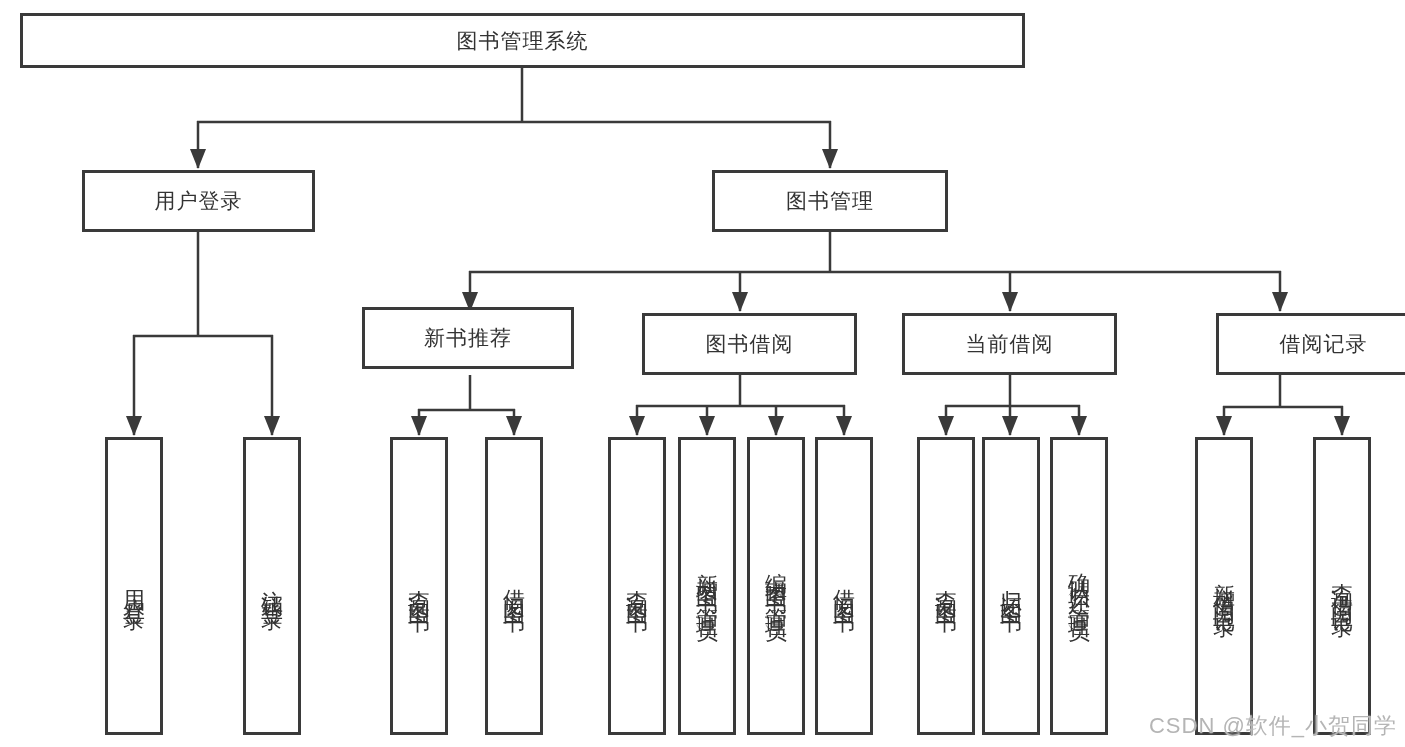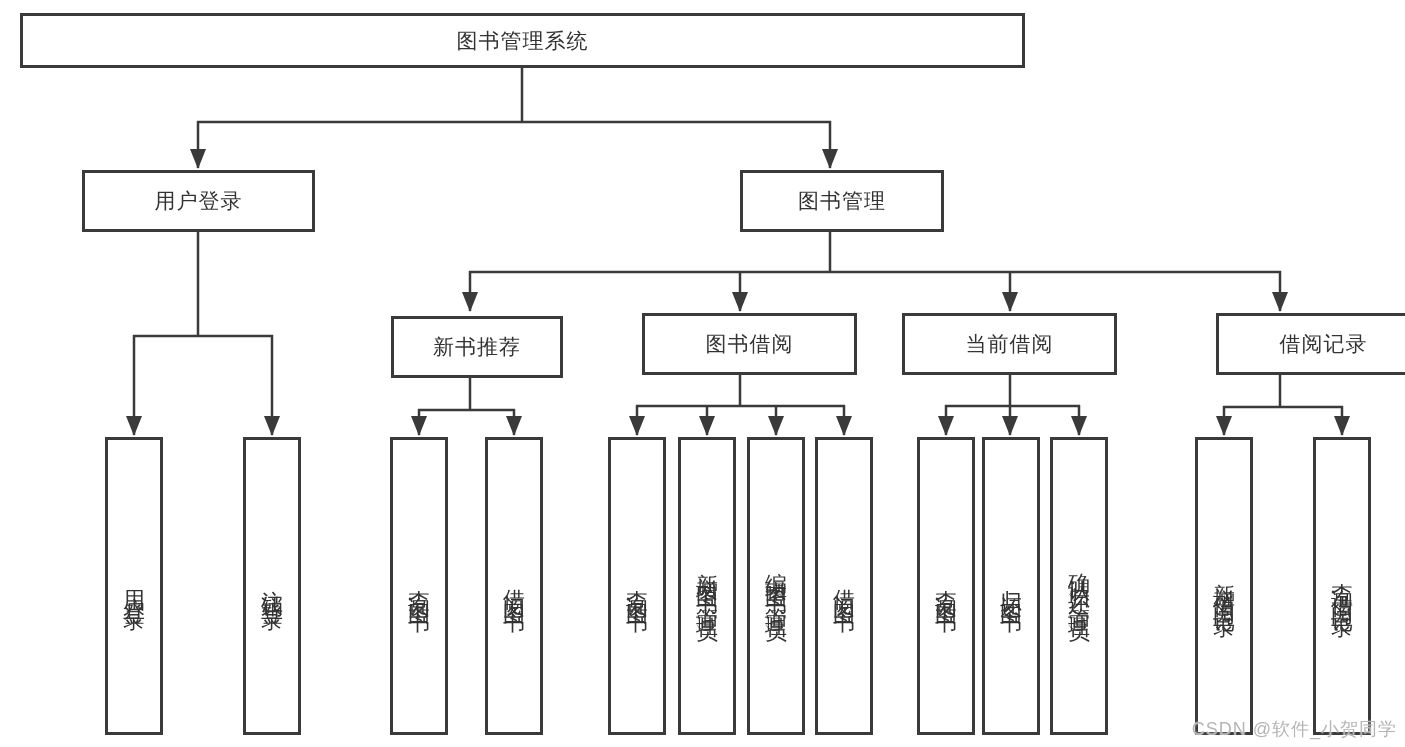--- a/index.html
+++ b/index.html
@@ -37,21 +37,21 @@
     text-orientation: mixed;
     font-size: 22px;
     letter-spacing: 7px;
     line-height: 1;
     color: #333333;
   }
   .watermark {
     position: absolute;
     right: 8px;
     bottom: 6px;
-    font-size: 18px;
+    font-size: 22px;
     color: #b5b5b5;
     text-shadow: 0 0 2px #ffffff;
     letter-spacing: 1px;
     white-space: nowrap;
   }
 </style>
 </head>
 <body>
 
 <div class="canvas">
@@ -99,25 +99,25 @@
     </g>
   </svg>
 
   <div class="box" style="left:20px; top:13px; width:1005px; height:55px;text-align:center;">
     <span class="hlabel">图书管理系统</span>
   </div>
 
   <div class="box" style="left:82px; top:170px; width:233px; height:62px;">
     <span class="hlabel">用户登录</span>
   </div>
-  <div class="box" style="left:712px; top:170px; width:204px; height:62px;margin-left:28px;">
+  <div class="box" style="left:712px; top:170px; width:236px; height:62px;">
     <span class="hlabel">图书管理</span>
   </div>
 
-  <div class="box" style="left:362px; top:316px; width:172px; height:62px;margin-left:29px;">
+  <div class="box" style="left:362px; top:307px; width:212px; height:62px;">
     <span class="hlabel">新书推荐</span>
   </div>
   <div class="box" style="left:633px; top:313px; width:215px; height:62px;margin-left:9px;">
     <span class="hlabel">图书借阅</span>
   </div>
   <div class="box" style="left:902px; top:313px; width:215px; height:62px;">
     <span class="hlabel">当前借阅</span>
   </div>
   <div class="box" style="left:1216px; top:313px; width:215px; height:62px;font-family:Liberation Mono, monospace;">
     <span class="hlabel">借阅记录</span>

